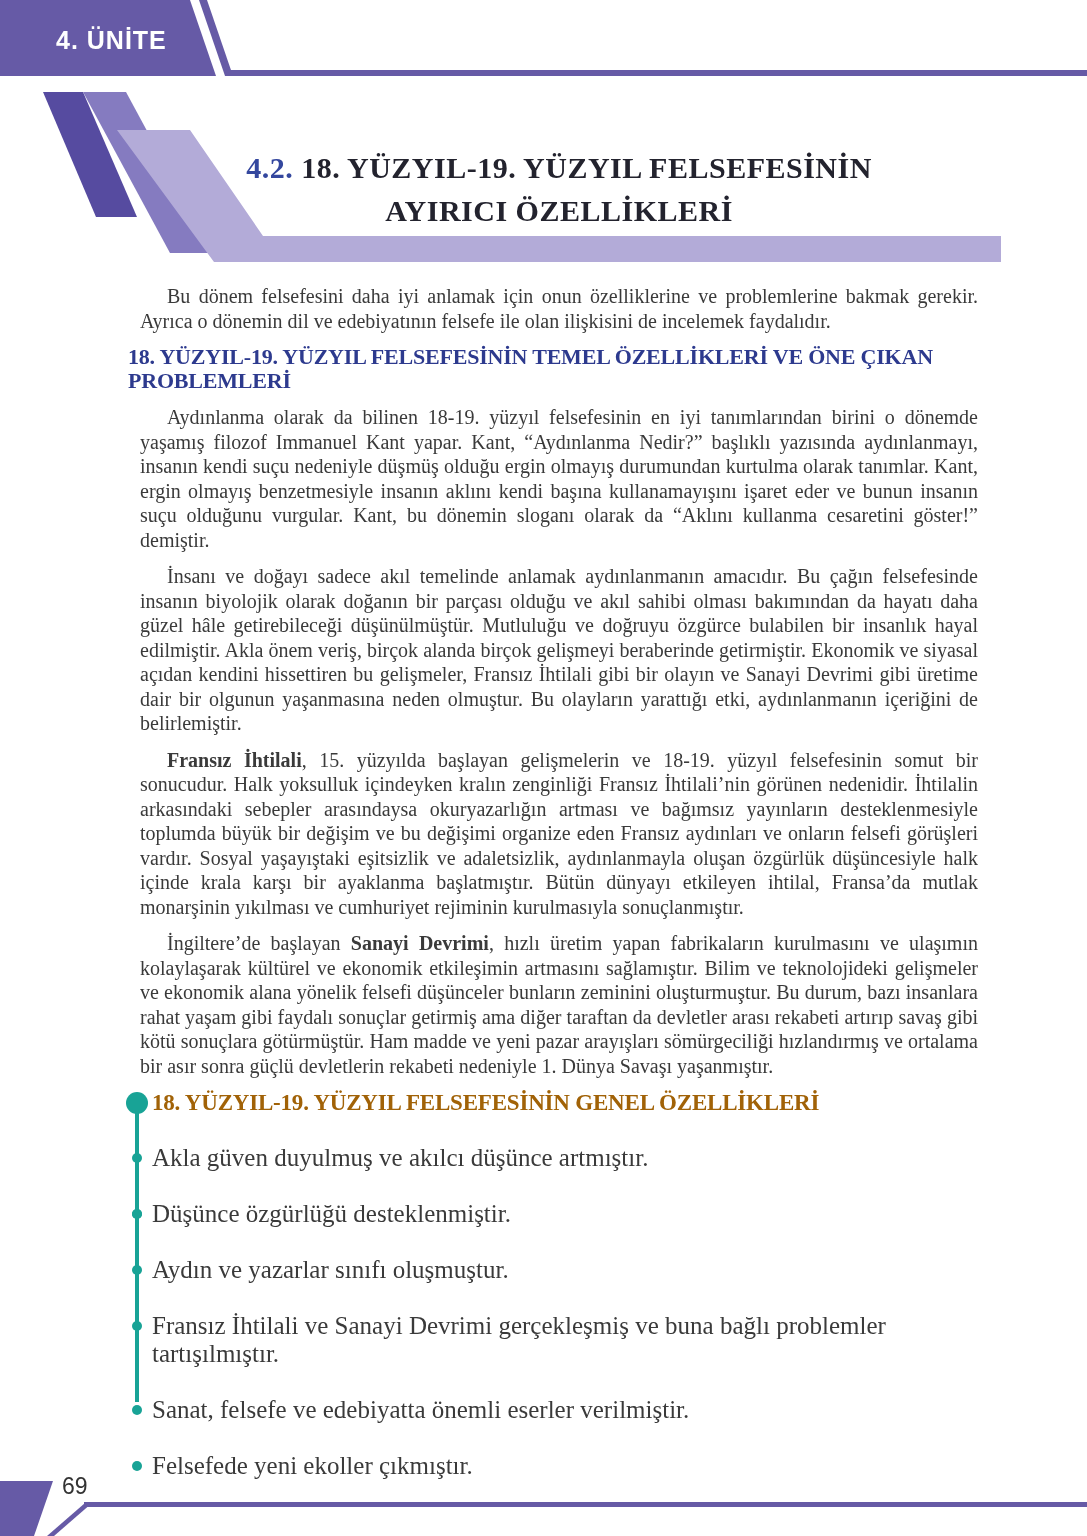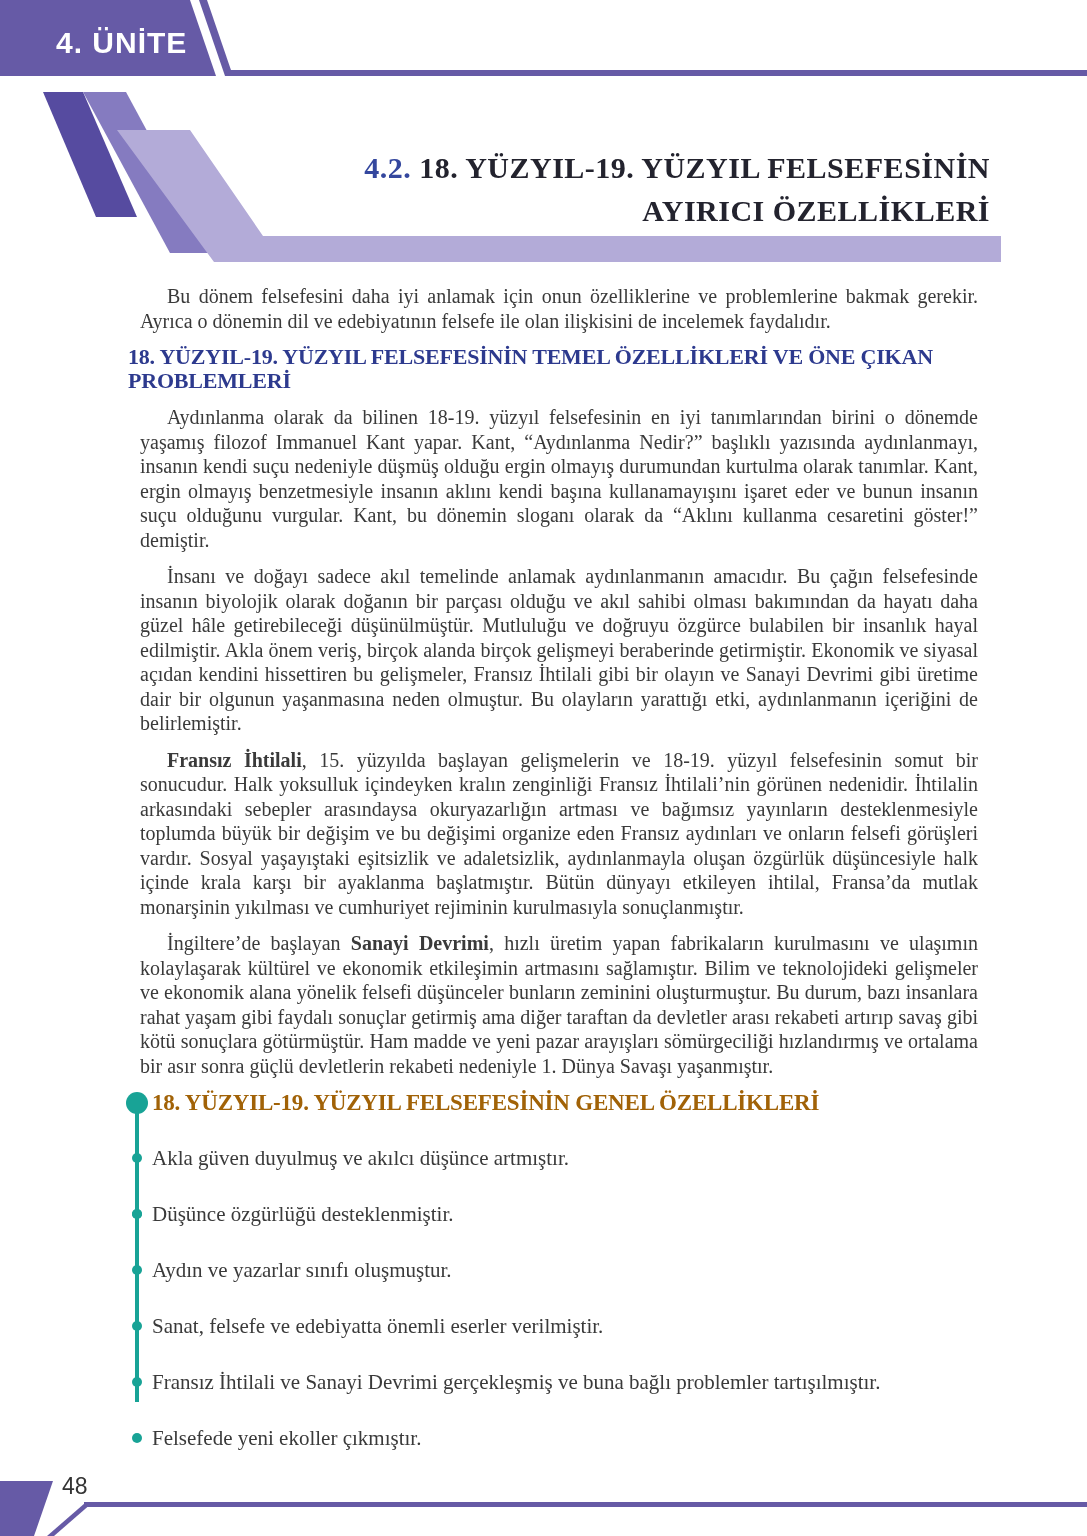--- a/index.html
+++ b/index.html
@@ -9,28 +9,28 @@
     background:#ffffff;
     overflow:hidden;
     font-family:"Liberation Serif", serif;
     color:#3a3a3a;
   }
   
   .hdr-svg{position:absolute;top:0;left:0;}
   .unit-label{
     position:absolute;top:26px;left:56px;
     font-family:"Liberation Sans", sans-serif;
-    font-weight:bold;font-size:30px;letter-spacing:1px;
+    font-weight:bold;font-size:25px;letter-spacing:1px;
     color:#ffffff;
   }
   .deco-svg{position:absolute;top:85px;left:0;}
   
   .title-block{
     position:absolute;top:146px;left:128px;width:862px;
-    text-align:right;
+    text-align:center;
     font-weight:bold;font-size:30px;line-height:43px;
     color:#23232e;letter-spacing:.5px;
   }
   .title-num{color:#34479e;}
   
   .content{
     position:absolute;top:272px;left:128px;width:862px;
   }
   .content p{
     margin:12px;text-align:justify;text-indent:27px;
@@ -60,21 +60,21 @@
   }
   .big-dot{
     position:absolute;left:-26px;top:2px;
     width:22px;height:22px;border-radius:50%;
     background:#18a396;
   }
   ul.feature-list{list-style:none;margin:0;padding:0;}
   ul.feature-list li{
     position:relative;
     margin-bottom:15px;
-    font-size:21px;line-height:28px;color:#3a3a3a;margin-top:28px;
+    font-size:25px;line-height:28px;color:#3a3a3a;margin-top:28px;
   }
   .dot{
     position:absolute;left:-20px;top:9px;
     width:10px;height:10px;border-radius:50%;
     background:#18a396;
   }
   
   .ftr-svg{position:absolute;left:0;top:1470px;}
   .page-num{
     position:absolute;left:62px;top:1473px;
@@ -121,27 +121,27 @@
     <p><span>İngiltere’de başlayan </span><b>Sanayi Devrimi</b><span>, hızlı üretim yapan fabrikaların kurulmasını ve ulaşımın kolaylaşarak kültürel ve ekonomik etkileşimin artmasını sağlamıştır. Bilim ve teknolojideki gelişmeler ve ekonomik alana yönelik felsefi düşünceler bunların zeminini oluşturmuştur. Bu durum, bazı insanlara rahat yaşam gibi faydalı sonuçlar getirmiş ama diğer taraftan da devletler arası rekabeti artırıp savaş gibi kötü sonuçlara götürmüştür. Ham madde ve yeni pazar arayışları sömürgeciliği hızlandırmış ve ortalama bir asır sonra güçlü devletlerin rekabeti nedeniyle 1. Dünya Savaşı yaşanmıştır.</span></p>
 
     <div class="features">
       <div class="v-line"></div>
       <h2 class="h-teal"><span class="big-dot"></span><span>18. YÜZYIL-19. YÜZYIL FELSEFESİNİN GENEL ÖZELLİKLERİ</span></h2>
       <ul class="feature-list">
         <li><span class="dot"></span><span>Akla güven duyulmuş ve akılcı düşünce artmıştır.</span></li>
         <li><span class="dot"></span></li>
         <li><span class="dot"></span><span>Düşünce özgürlüğü desteklenmiştir.</span></li>
         <li><span class="dot"></span><span>Aydın ve yazarlar sınıfı oluşmuştur.</span></li>
+        <li><span class="dot"></span><span>Fransız İhtilali ve Sanayi Devrimi gerçekleşmiş ve buna bağlı problemler tartışılmıştır.</span></li>
         <li><span class="dot"></span><span>Sanat, felsefe ve edebiyatta önemli eserler verilmiştir.</span></li>
-        <li><span class="dot"></span><span>Fransız İhtilali ve Sanayi Devrimi gerçekleşmiş ve buna bağlı problemler tartışılmıştır.</span></li>
         <li><span class="dot"></span><span>Felsefede yeni ekoller çıkmıştır.</span></li>
       </ul>
     </div>
   </div>
 
   <svg class="ftr-svg" width="1087" height="66" viewBox="0 0 1087 66">
     <polygon points="0,11 53,11 34,66 0,66" fill="#665aa6"></polygon>
     <polygon points="85,33 92,33 54,66 47,66" fill="#665aa6"></polygon>
     <rect x="84" y="32" width="1003" height="5" fill="#665aa6"></rect>
   </svg>
-  <div class="page-num">48</div>
+  <div class="page-num">69</div>
 
 </div>
 
 </body></html>

